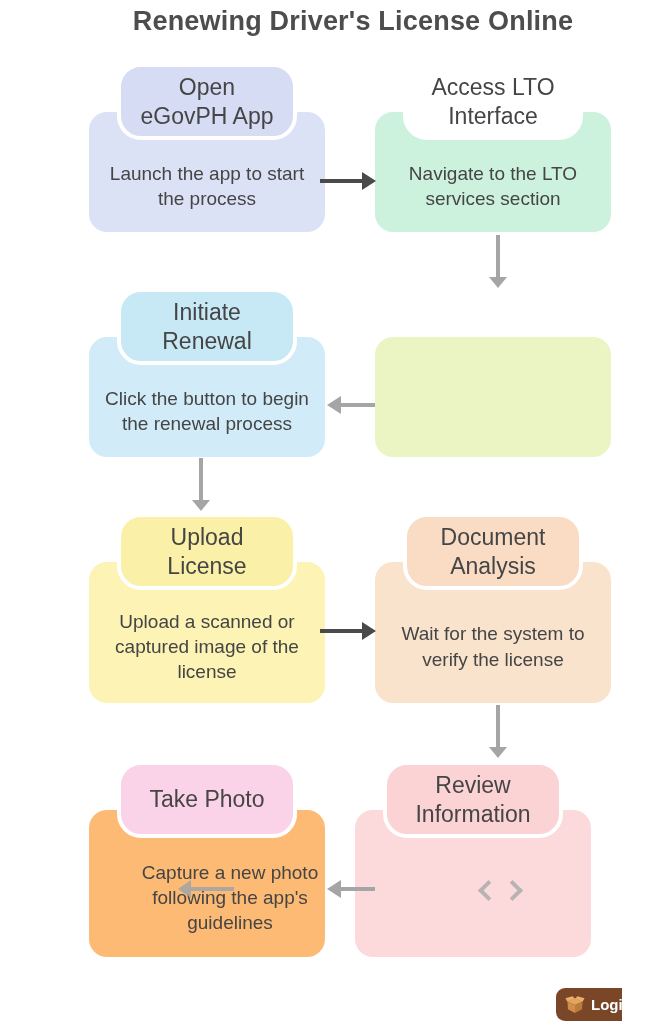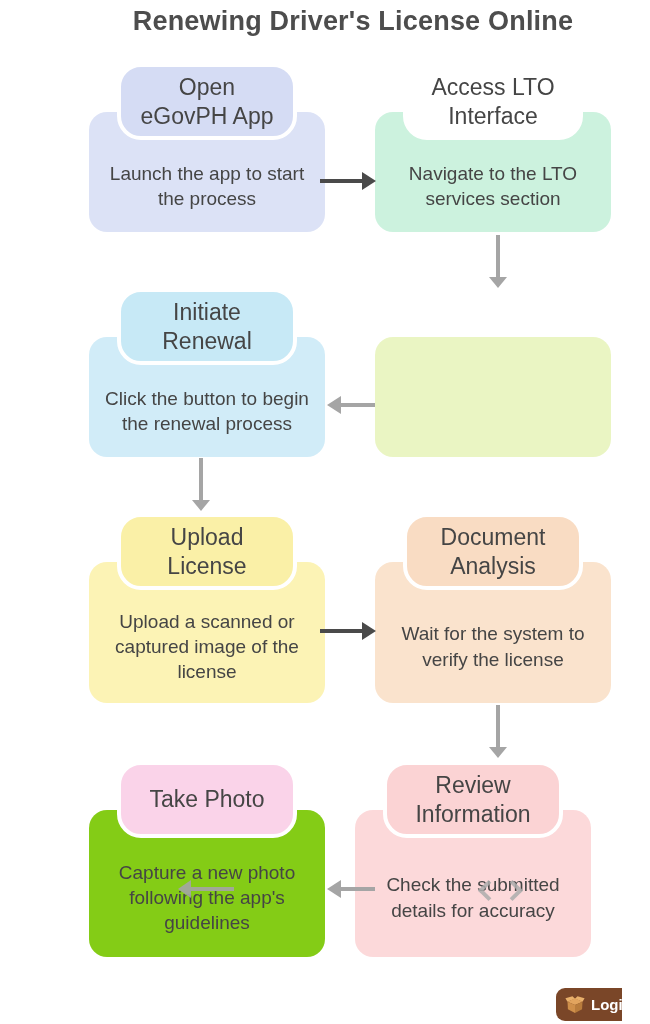--- a/index.html
+++ b/index.html
@@ -146,24 +146,23 @@
 Analysis</span>
     </div>
     <p class="step-desc">Wait for the system to verify the license</p>
   </div>
 
   <div class="step s7" style="background: rgb(252, 217, 218);">
     <div class="step-header" style="background: rgb(251, 211, 212);">
       <span>Review
 Information</span>
     </div>
-    <p class="step-desc">Check the submitted details for accuracy</p>
-  </div>
-
-  <div class="step s8" style="background: #84cc16;">
+  </div>
+
+  <div class="step s8" style="background: #fdba74; justify-content: flex-end;">
     <div class="step-header" style="background: rgb(250, 211, 233);">
       <span>Take Photo</span>
     </div>
     <p class="step-desc">Capture a new photo following the app's guidelines</p>
   </div>
 
   <div class="arrow a1">
       <span class="shaft"></span>
       <span class="head"></span>
     </div>

